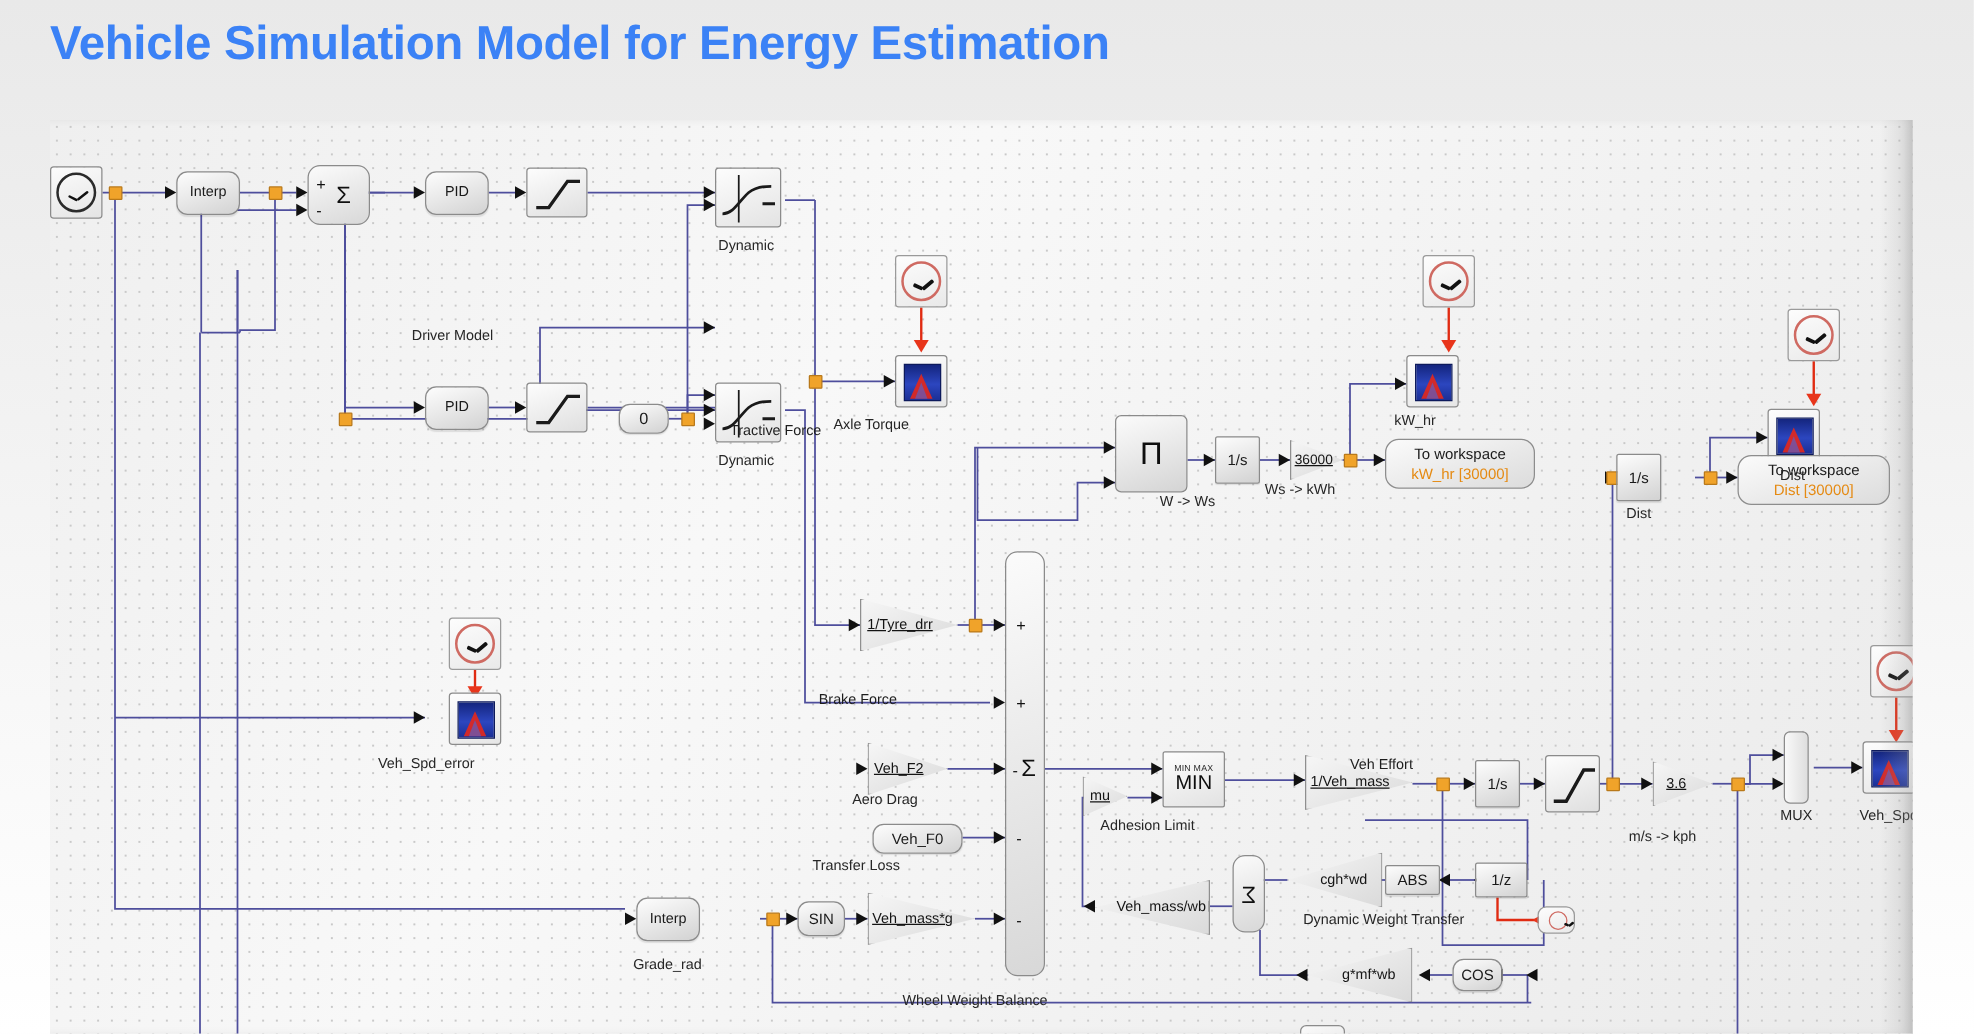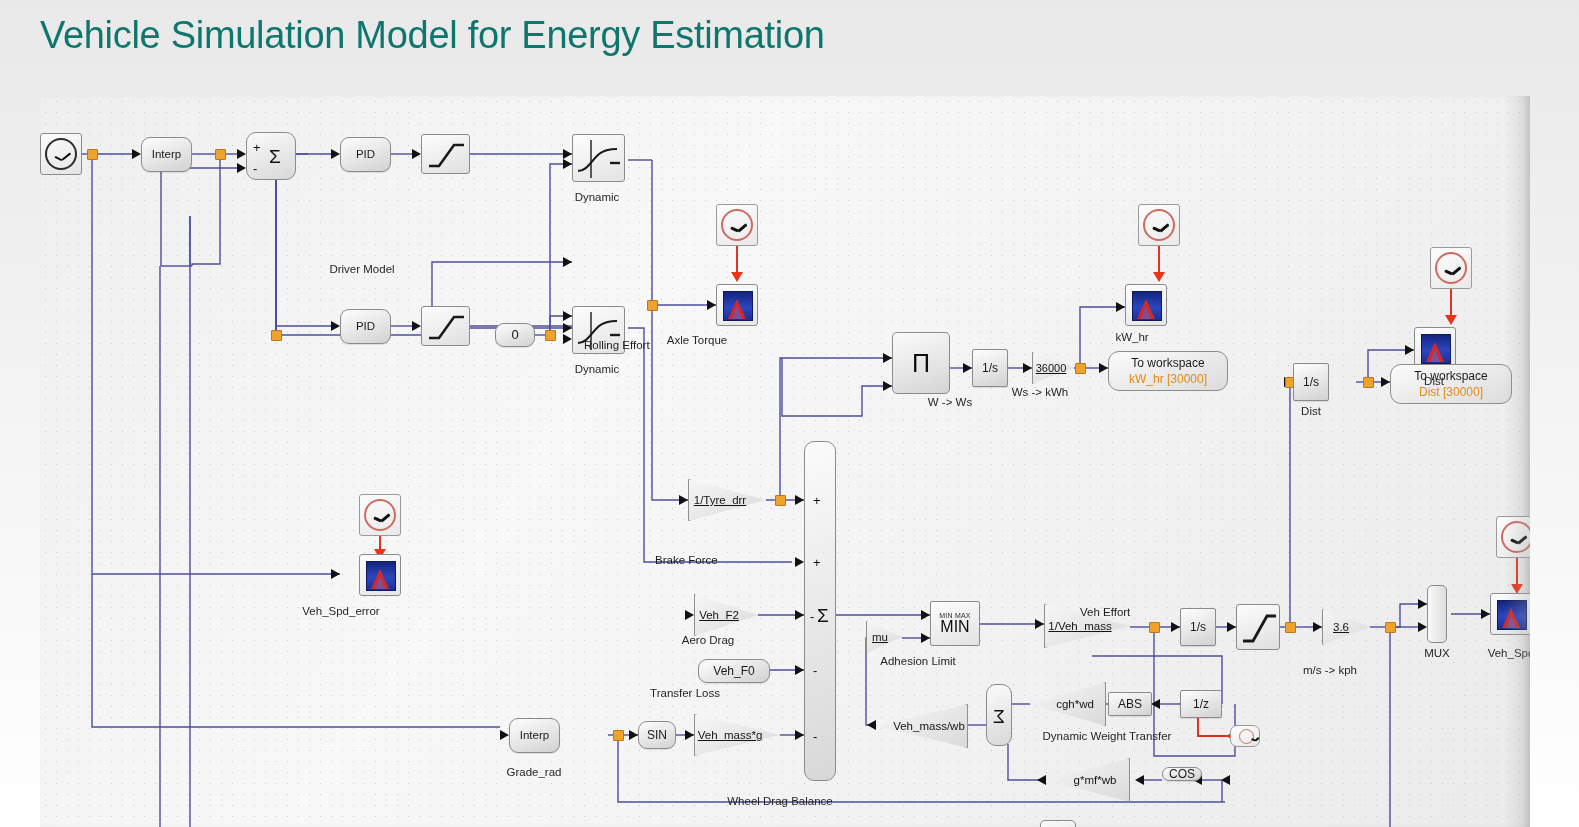--- a/index.html
+++ b/index.html
@@ -7,21 +7,21 @@
   body{
     width:1579px;height:827px;overflow:hidden;
     font-family:"Liberation Sans", sans-serif;
     background:linear-gradient(180deg,#e9e9e9 0%,#f3f3f3 45%,#ffffff 100%);
   }
   #root{position:relative;width:1579px;height:827px;}
 
   
   #title{
     position:absolute;left:40px;top:14px;
-    font-size:38px;font-weight:normal;color:#0f766e;
+    font-size:38px;font-weight:bold;color:#3b82f6;
     letter-spacing:-.3px;white-space:nowrap;
     font-family:"Liberation Sans", sans-serif;
   }
 
   
   #canvas{
     position:absolute;left:40px;top:96px;width:1490px;height:731px;
     background-color:#f7f7f7;
     background-image:
       radial-gradient(#c9c9c9 .7px, transparent .8px),
@@ -715,35 +715,35 @@
           <div class="h1"></div>
           <div class="h2"></div>
         </div>
     </div>
 
     <div class="gain l" style="left:1006px;top:662px;width:84px;height:44px">
       <div class="tri"></div>
         <div class="txt">g*mf*wb</div>
     </div>
 
-    <div class="blk rnd" style="left:1122px;top:671px;width:40px;height:14px;font-size:12px">COS</div>
+    <div class="blk rnd" style="left:1122px;top:671px;width:40px;height:26px;font-size:12px">COS</div>
 
     <div class="prod" style="left:1000px;top:724px;width:36px;height:46px;font-size:22px">Π</div>
 
     <div class="lbl c" style="left:322px;top:167px">Driver Model</div>
     <div class="lbl c" style="left:557px;top:95px">Dynamic</div>
     <div class="lbl c" style="left:557px;top:267px">Dynamic</div>
     <div class="lbl c" style="left:657px;top:238px">Axle Torque</div>
-    <div class="sig" style="left:544px;top:243px">Rolling Effort</div>
+    <div class="sig" style="left:544px;top:243px">Tractive Force</div>
     <div class="sig" style="left:615px;top:458px">Brake Force</div>
     <div class="lbl c" style="left:301px;top:509px">Veh_Spd_error</div>
     <div class="lbl c" style="left:668px;top:538px">Aero Drag</div>
     <div class="lbl c" style="left:645px;top:591px">Transfer Loss</div>
     <div class="lbl c" style="left:494px;top:670px">Grade_rad</div>
-    <div class="lbl c" style="left:740px;top:699px">Wheel Drag Balance</div>
+    <div class="lbl c" style="left:740px;top:699px">Wheel Weight Balance</div>
     <div class="lbl c" style="left:878px;top:559px">Adhesion Limit</div>
     <div class="sig" style="left:1040px;top:510px">Veh Effort</div>
     <div class="lbl c" style="left:1290px;top:568px">m/s -&gt; kph</div>
     <div class="lbl c" style="left:910px;top:300px">W -&gt; Ws</div>
     <div class="lbl c" style="left:1000px;top:290px">Ws -&gt; kWh</div>
     <div class="lbl c" style="left:1092px;top:235px">kW_hr</div>
     <div class="lbl c" style="left:1271px;top:309px">Dist</div>
     <div class="lbl c" style="left:1394px;top:279px">Dist</div>
     <div class="lbl c" style="left:1067px;top:634px">Dynamic Weight Transfer</div>
     <div class="lbl c" style="left:1397px;top:551px">MUX</div>

